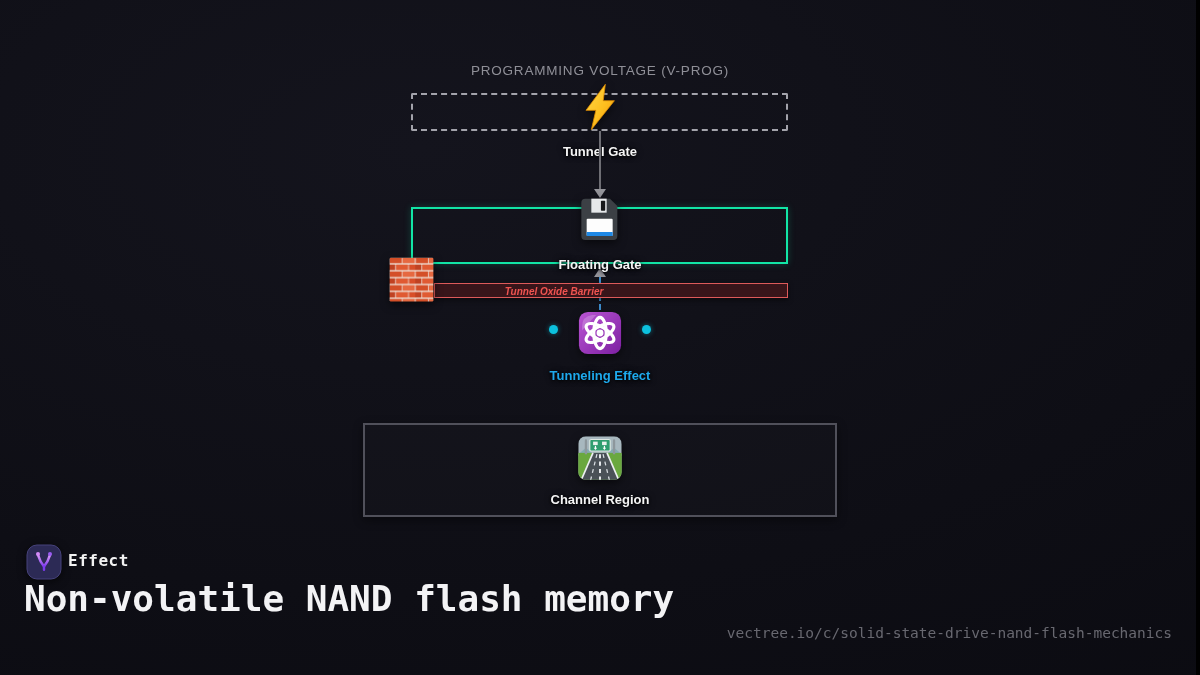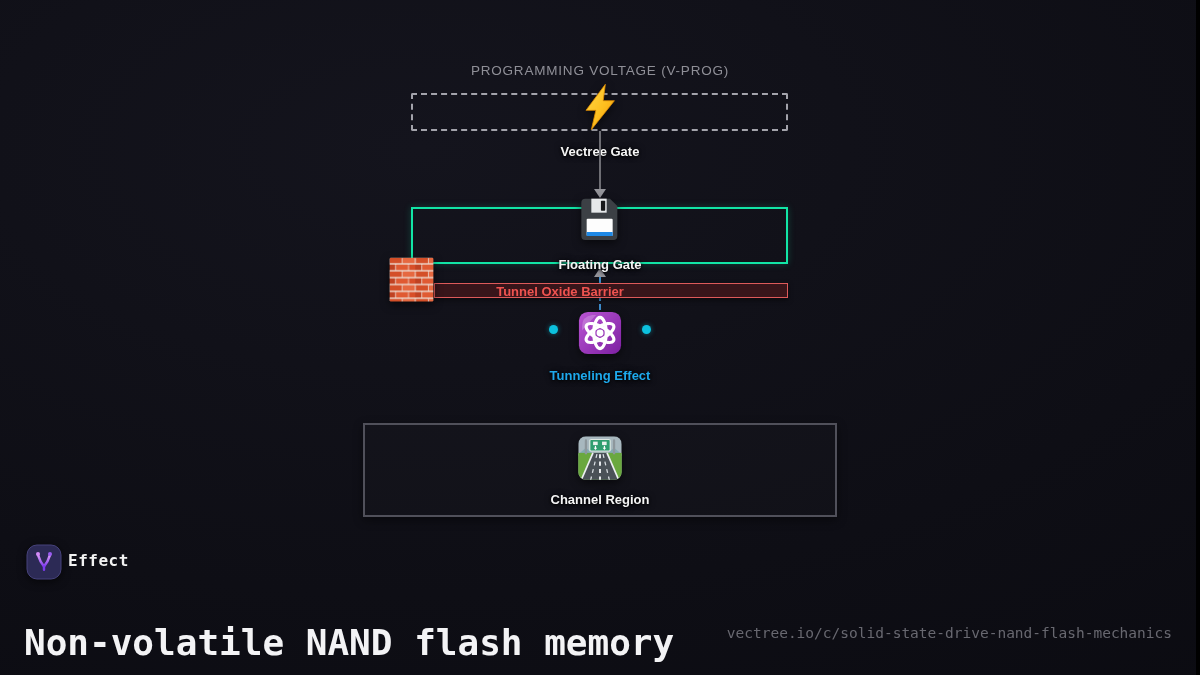--- a/index.html
+++ b/index.html
@@ -42,41 +42,41 @@
   .lbl.cg{left:600px;top:144px;}
   .lbl.fg{left:600px;top:257px;z-index:5;text-align:right;}
   .lbl.te{left:600px;top:368px;color:#1ea9ec;}
   .lbl.ch{left:600px;top:492px;}
   .oxide-bar{
     position:absolute;left:434px;top:283px;width:354px;height:15px;
     background:#38151a;border:1px solid #dd5a5a;box-sizing:border-box;
     box-shadow:0 2px 5px rgba(0,0,0,.5);z-index:3;
   }
   .oxide-bar span{
-    position:absolute;left:125px;top:50%;transform:translate(-50%,-50%);
-    font-weight:bold;font-size:13px;color:#ef5350;white-space:nowrap;
+    position:absolute;left:119px;top:50%;transform:translate(-50%,-50%);
+    font-weight:bold;font-size:10px;color:#ef5350;white-space:nowrap;font-style:italic;
   }
   .edot{position:absolute;width:9px;height:9px;border-radius:50%;background:#0cc1de;box-shadow:0 0 5px rgba(12,193,222,.5);}
   .edot.l{left:549px;top:325px;}
   .edot.r{left:642px;top:325px;}
   .ch-box{
     position:absolute;left:363px;top:423px;width:474px;height:94px;
     border:2px solid #50505a;box-sizing:border-box;background:rgba(255,255,255,.015);
     box-shadow:0 3px 9px rgba(0,0,0,.45);
   }
   .logo{position:absolute;left:26px;top:544px;width:36px;height:36px;filter:drop-shadow(0 2px 4px rgba(0,0,0,.6));}
   .brand{
     position:absolute;left:68px;top:551px;
     font-family:"DejaVu Sans Mono", monospace;font-weight:bold;font-size:16px;
     letter-spacing:.5px;color:#f2f2f2;
   }
   .title{
     position:absolute;left:24px;top:582px;
     font-family:"DejaVu Sans Mono", monospace;font-weight:bold;font-size:36px;
-    line-height:33px;color:#f3f3f5;white-space:nowrap;margin-top:44px;
+    line-height:33px;color:#f3f3f5;white-space:nowrap;
   }
   .url{
     position:absolute;right:24px;top:625px;
     font-family:"DejaVu Sans Mono", monospace;font-size:14.5px;color:#686870;white-space:nowrap;
   }
 </style>
 </head>
 <body>
 
 <div class="stage">
@@ -90,21 +90,21 @@
         <linearGradient id="gbolt" x1="0" y1="0" x2="1" y2="1">
           <stop offset="0" stop-color="#ffd94a"></stop>
           <stop offset="0.55" stop-color="#fdbf1f"></stop>
           <stop offset="1" stop-color="#f2920a"></stop>
         </linearGradient>
       </defs>
       <path d="M22 1 L7.5 20.5 L14.9 20.5 L11.5 35 L28.8 13.3 L20.4 13.3 Z" fill="url(#gbolt)" stroke="#e08c00" stroke-width="0.6"></path>
     </svg>
   </div>
 
-  <div class="lbl cg">Vectree Gate</div>
+  <div class="lbl cg">Tunnel Gate</div>
 
   <div class="conn solid"></div>
   <div class="arrow down"></div>
 
   <div class="fg-box"></div>
   <div class="icon floppy">
     <svg width="48" height="48" viewBox="0 0 36 36">
       <path d="M7 2 H25.5 L31 7.5 V30 Q31 33 28 33 H7 Q4 33 4 30 V5 Q4 2 7 2 Z" fill="#3c4045"></path>
       <rect x="11.5" y="2" width="11.5" height="10.5" fill="#e6e8ea"></rect>
       <rect x="18.7" y="3.6" width="3.2" height="7.4" rx="0.5" fill="#17181a"></rect>

